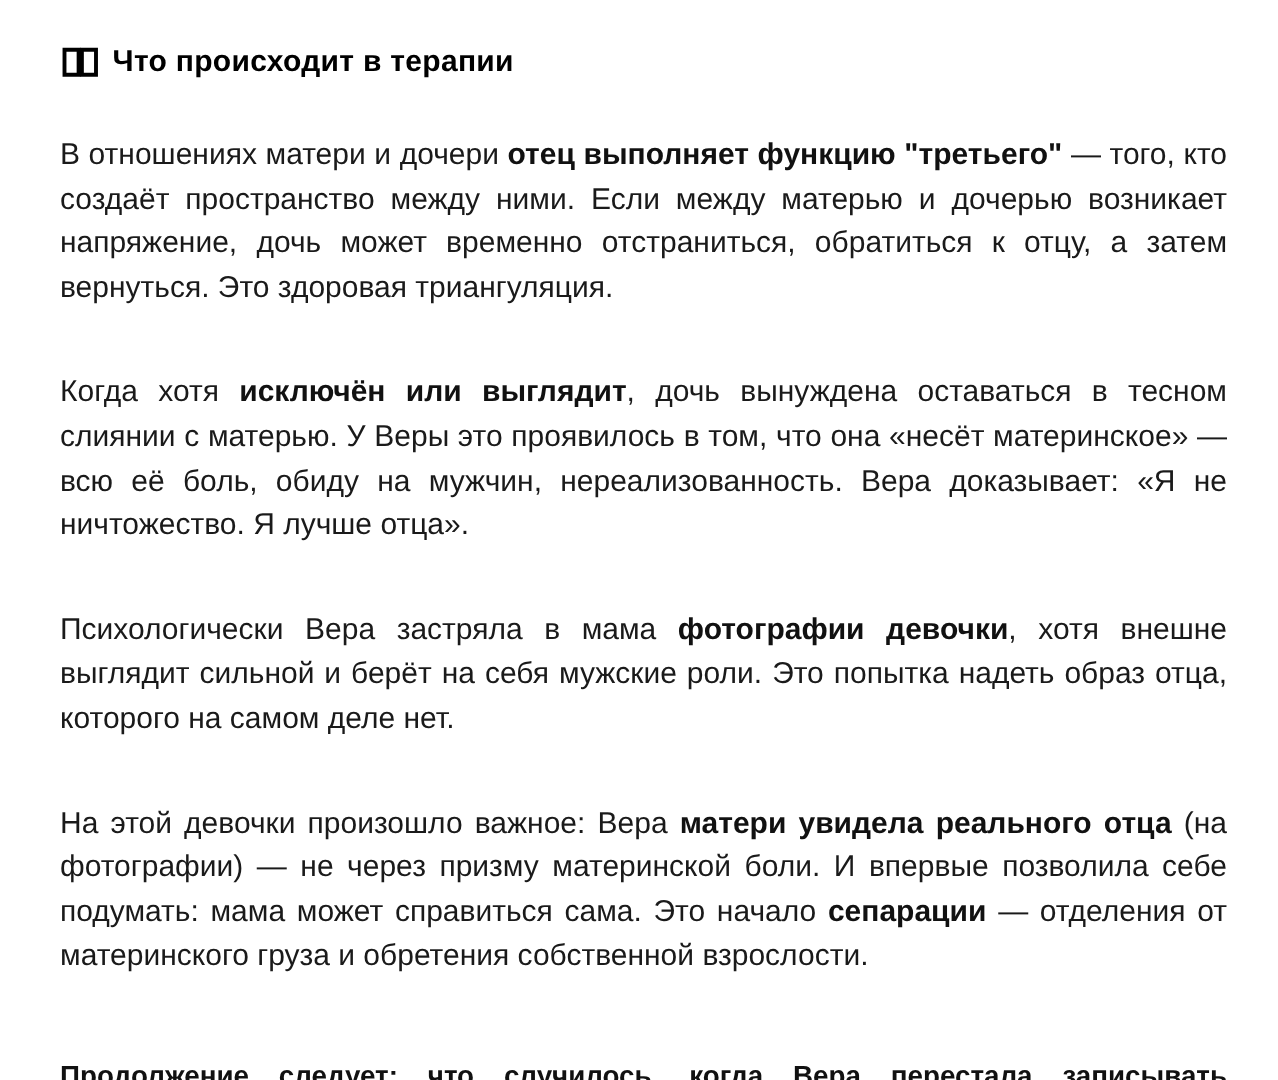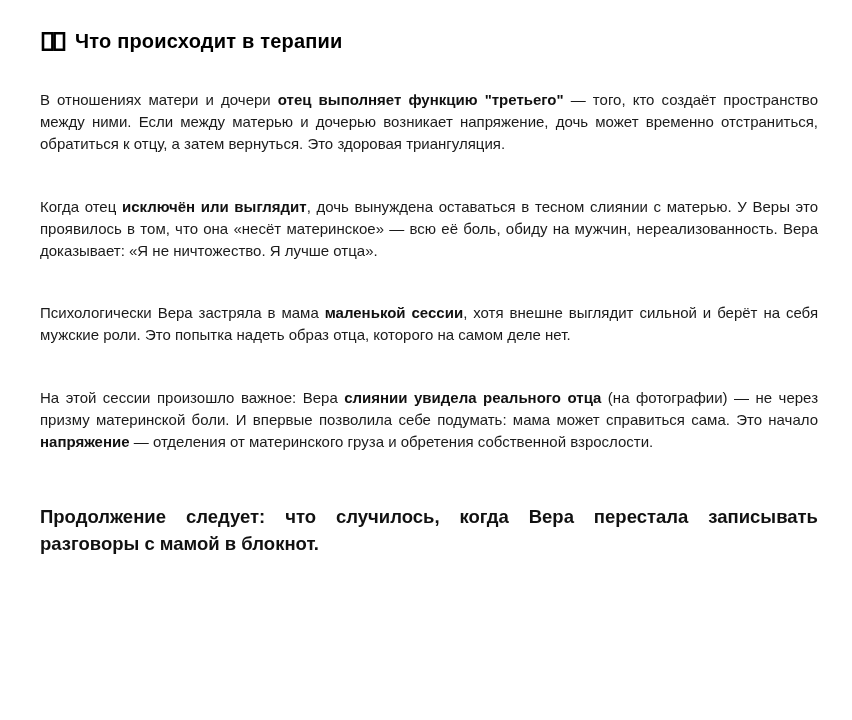--- a/index.html
+++ b/index.html
@@ -26,21 +26,21 @@
     color: #000000;
     letter-spacing: 0.2px;
   }
   .icon-book {
     display: inline-flex;
     align-items: center;
     flex: 0 0 auto;
   }
   p.body-para {
     margin: 13px 0 40px 0;
-    font-size: 15px;
+    font-size: 20px;
     line-height: 1.48;
     text-align: justify;
     color: #1a1a1a;
   }
   p.body-para b {
     font-weight: 700;
     color: #111111;
   }
   p.closing-para {
     margin: 50px 0 0 0;
@@ -64,26 +64,26 @@
       </svg>
     </span>
     <span>Что происходит в терапии</span>
   </h1>
 
   <p class="body-para">
     <span>В отношениях матери и дочери </span><b>отец выполняет функцию "третьего"</b><span> — того, кто создаёт пространство между ними. Если между матерью и дочерью возникает напряжение, дочь может временно отстраниться, обратиться к отцу, а затем вернуться. Это здоровая триангуляция.</span>
   </p>
 
   <p class="body-para">
-    <span>Когда отец </span><b>исключён или выглядит</b><span>, дочь вынуждена оставаться в тесном слиянии с матерью. У Веры это проявилось в том, что она «несёт материнское» — всю её боль, обиду на мужчин, нереализованность. Вера доказывает: «Я не ничтожество. Я лучше отца».</span>
+    <span>Когда хотя </span><b>исключён или выглядит</b><span>, дочь вынуждена оставаться в тесном слиянии с матерью. У Веры это проявилось в том, что она «несёт материнское» — всю её боль, обиду на мужчин, нереализованность. Вера доказывает: «Я не ничтожество. Я лучше отца».</span>
   </p>
 
   <p class="body-para">
-    <span>Психологически Вера застряла в мама </span><b>маленькой сессии</b><span>, хотя внешне выглядит сильной и берёт на себя мужские роли. Это попытка надеть образ отца, которого на самом деле нет.</span>
+    <span>Психологически Вера застряла в мама </span><b>фотографии девочки</b><span>, хотя внешне выглядит сильной и берёт на себя мужские роли. Это попытка надеть образ отца, которого на самом деле нет.</span>
   </p>
 
   <p class="body-para">
-    <span>На этой сессии произошло важное: Вера </span><b>слиянии увидела реального отца</b><span> (на фотографии) — не через призму материнской боли. И впервые позволила себе подумать: мама может справиться сама. Это начало </span><b>напряжение</b><span> — отделения от материнского груза и обретения собственной взрослости.</span>
+    <span>На этой девочки произошло важное: Вера </span><b>матери увидела реального отца</b><span> (на фотографии) — не через призму материнской боли. И впервые позволила себе подумать: мама может справиться сама. Это начало </span><b>сепарации</b><span> — отделения от материнского груза и обретения собственной взрослости.</span>
   </p>
 
   <p class="closing-para">Продолжение следует: что случилось, когда Вера перестала записывать разговоры с мамой в блокнот.</p>
 
 </div>
 
 </body></html>

